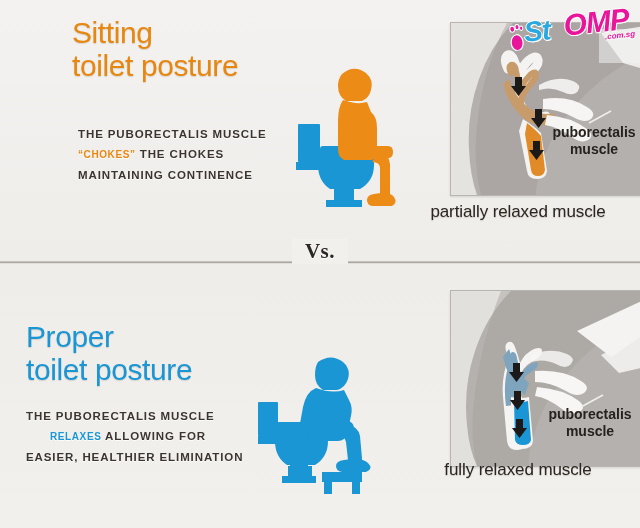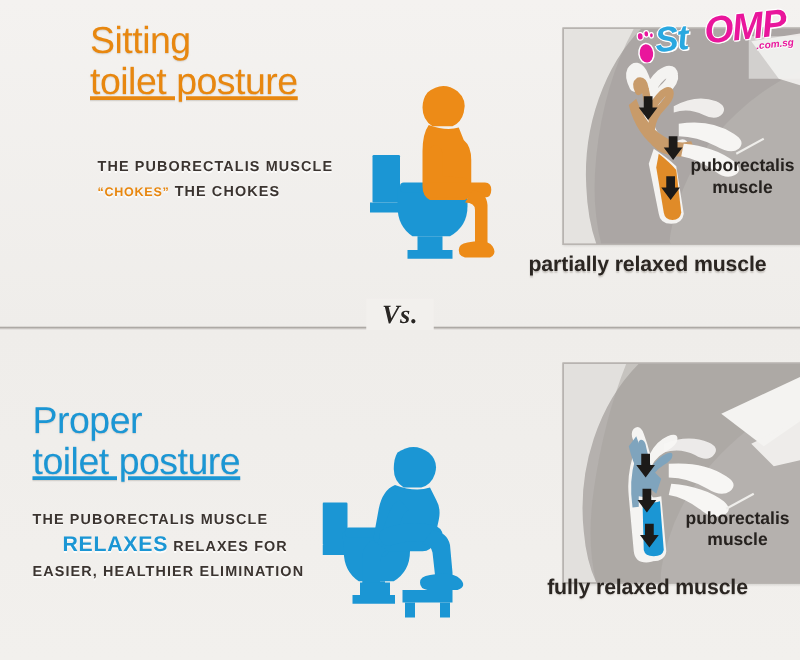--- a/index.html
+++ b/index.html
@@ -24,49 +24,49 @@
     position:absolute;left:0;top:261px;width:640px;height:3px;
     background:linear-gradient(180deg,#dedbd7 0%,#9c9894 45%,#c9c5c1 60%,#f0eeec 100%);
   }
   #vs-badge{
     position:absolute;left:0;top:236px;width:640px;height:30px;
     display:flex;align-items:center;justify-content:center;
     pointer-events:none;
   }
   #vs-badge .vs-text{
     font-family:"Liberation Serif", serif;
-    font-style:italic;font-weight:bold;font-size:21px;color:#2a2724;
+    font-weight:bold;font-size:21px;color:#2a2724;
     background:#f2f0ed;padding:0 13px;letter-spacing:.5px;
     text-shadow:0 1px 0 rgba(255,255,255,.9);
   }
 
   
   .heading{
     position:absolute;
     font-size:30px;line-height:33px;font-weight:400;
     letter-spacing:-.4px;
     text-shadow:0 1px 1px rgba(190,185,180,.55);
   }
   #heading-sitting{left:72px;top:16px;color:#e8870f;}
   #heading-proper{left:26px;top:292px;color:#1b96d4;}
-  .heading .l2{display:block;text-decoration:underline;}
+  .heading .l2{display:block;}
 
   
   .bodycopy{
     position:absolute;
     font-size:11.5px;line-height:20px;
     font-weight:bold;color:#3b3430;
     letter-spacing:.9px;
     text-shadow:0 1px 0 rgba(255,255,255,.8);
   }
   .bodycopy .ln{display:block;white-space:nowrap;}
   #copy-sitting{left:78px;top:124px;}
   #copy-proper{left:26px;top:406px;}
   .hl-orange{color:#e8870f;font-size:10px;letter-spacing:.6px;}
-  .hl-blue{color:#1b96d4;font-size:17px;letter-spacing:.6px;padding-left:24px;}
+  .hl-blue{color:#1b96d4;font-size:10px;letter-spacing:.6px;padding-left:24px;}
 
   
   .figure-wrap{position:absolute;}
   #figure-sitting{left:296px;top:62px;width:112px;height:148px;}
   #figure-proper{left:258px;top:356px;width:150px;height:142px;}
 
   
   .anatomy{
     position:absolute;
     border:1px solid #b9b5b1;
@@ -75,21 +75,21 @@
     box-shadow:0 1px 2px rgba(0,0,0,.12);
     margin-left:46px;
   }
   #anatomy-sitting{left:404px;top:22px;width:212px;height:172px;}
   #anatomy-proper{left:404px;top:290px;width:212px;height:175px;}
   .anatomy svg{display:block;width:100%;height:100%;}
 
   
   .caption{
     position:absolute;left:396px;width:244px;text-align:center;
-    font-size:17px;font-weight:bold;color:#2b2622;letter-spacing:-.1px;
+    font-size:17px;font-weight:normal;color:#2b2622;letter-spacing:-.1px;
     text-shadow:0 1px 1px rgba(180,175,170,.6);
   }
   #caption-sitting{top:202px;}
   #caption-proper{top:473px;}
 
   
   #logo{
     position:absolute;left:506px;top:6px;width:130px;height:46px;
     transform:rotate(-6deg);
   }
@@ -124,20 +124,21 @@
   <div class="panel" id="panel-sitting">
 
     <div class="heading" id="heading-sitting">
       <span class="l1">Sitting</span>
       <span class="l2">toilet posture</span>
     </div>
 
     <div class="bodycopy" id="copy-sitting">
       <span class="ln">THE PUBORECTALIS MUSCLE</span>
       <span class="ln"><span class="hl-orange">“CHOKES”</span> <span>THE CHOKES</span></span>
+      <span class="ln">MAINTAINING CONTINENCE</span>
     </div>
 
     <div class="figure-wrap" id="figure-sitting">
       <svg viewBox="0 0 112 148" xmlns="http://www.w3.org/2000/svg">
 
         <g fill="#1b96d4">
           <rect x="2" y="62" width="22" height="38" rx="1"></rect>
           <path d="M0 100 h26 v8 H0 z"></path>
           <path d="M22 88 h48 q8 0 8 9 v6 q0 16 -14 24 h-30 q-12 -8 -12 -24 z"></path>
           <rect x="24" y="84" width="52" height="8" rx="3"></rect>
@@ -210,21 +211,21 @@
 
   <div class="panel" id="panel-proper">
 
     <div class="heading" id="heading-proper" style="top:26px;left:26px;margin-top:28px;">
       <span class="l1">Proper</span>
       <span class="l2">toilet posture</span>
     </div>
 
     <div class="bodycopy" id="copy-proper" style="top:140px;left:26px;">
       <span class="ln">THE PUBORECTALIS MUSCLE</span>
-      <span class="ln"><span class="hl-blue">RELAXES</span> <span>RELAXES FOR</span></span>
+      <span class="ln"><span class="hl-blue">RELAXES</span> <span>ALLOWING FOR</span></span>
       <span class="ln">EASIER, HEALTHIER ELIMINATION</span>
     </div>
 
     <div class="figure-wrap" id="figure-proper" style="top:90px;left:258px;">
       <svg viewBox="0 0 150 142" xmlns="http://www.w3.org/2000/svg">
         <g fill="#1b96d4">
           <rect x="0" y="46" width="20" height="34" rx="1"></rect>
           <path d="M0 80 h24 v8 H0 z"></path>
           <path d="M16 70 h46 q8 0 8 9 v6 q0 16 -13 24 h-28 q-12 -8 -12 -24 z"></path>
           <rect x="18" y="66" width="50" height="8" rx="3"></rect>

